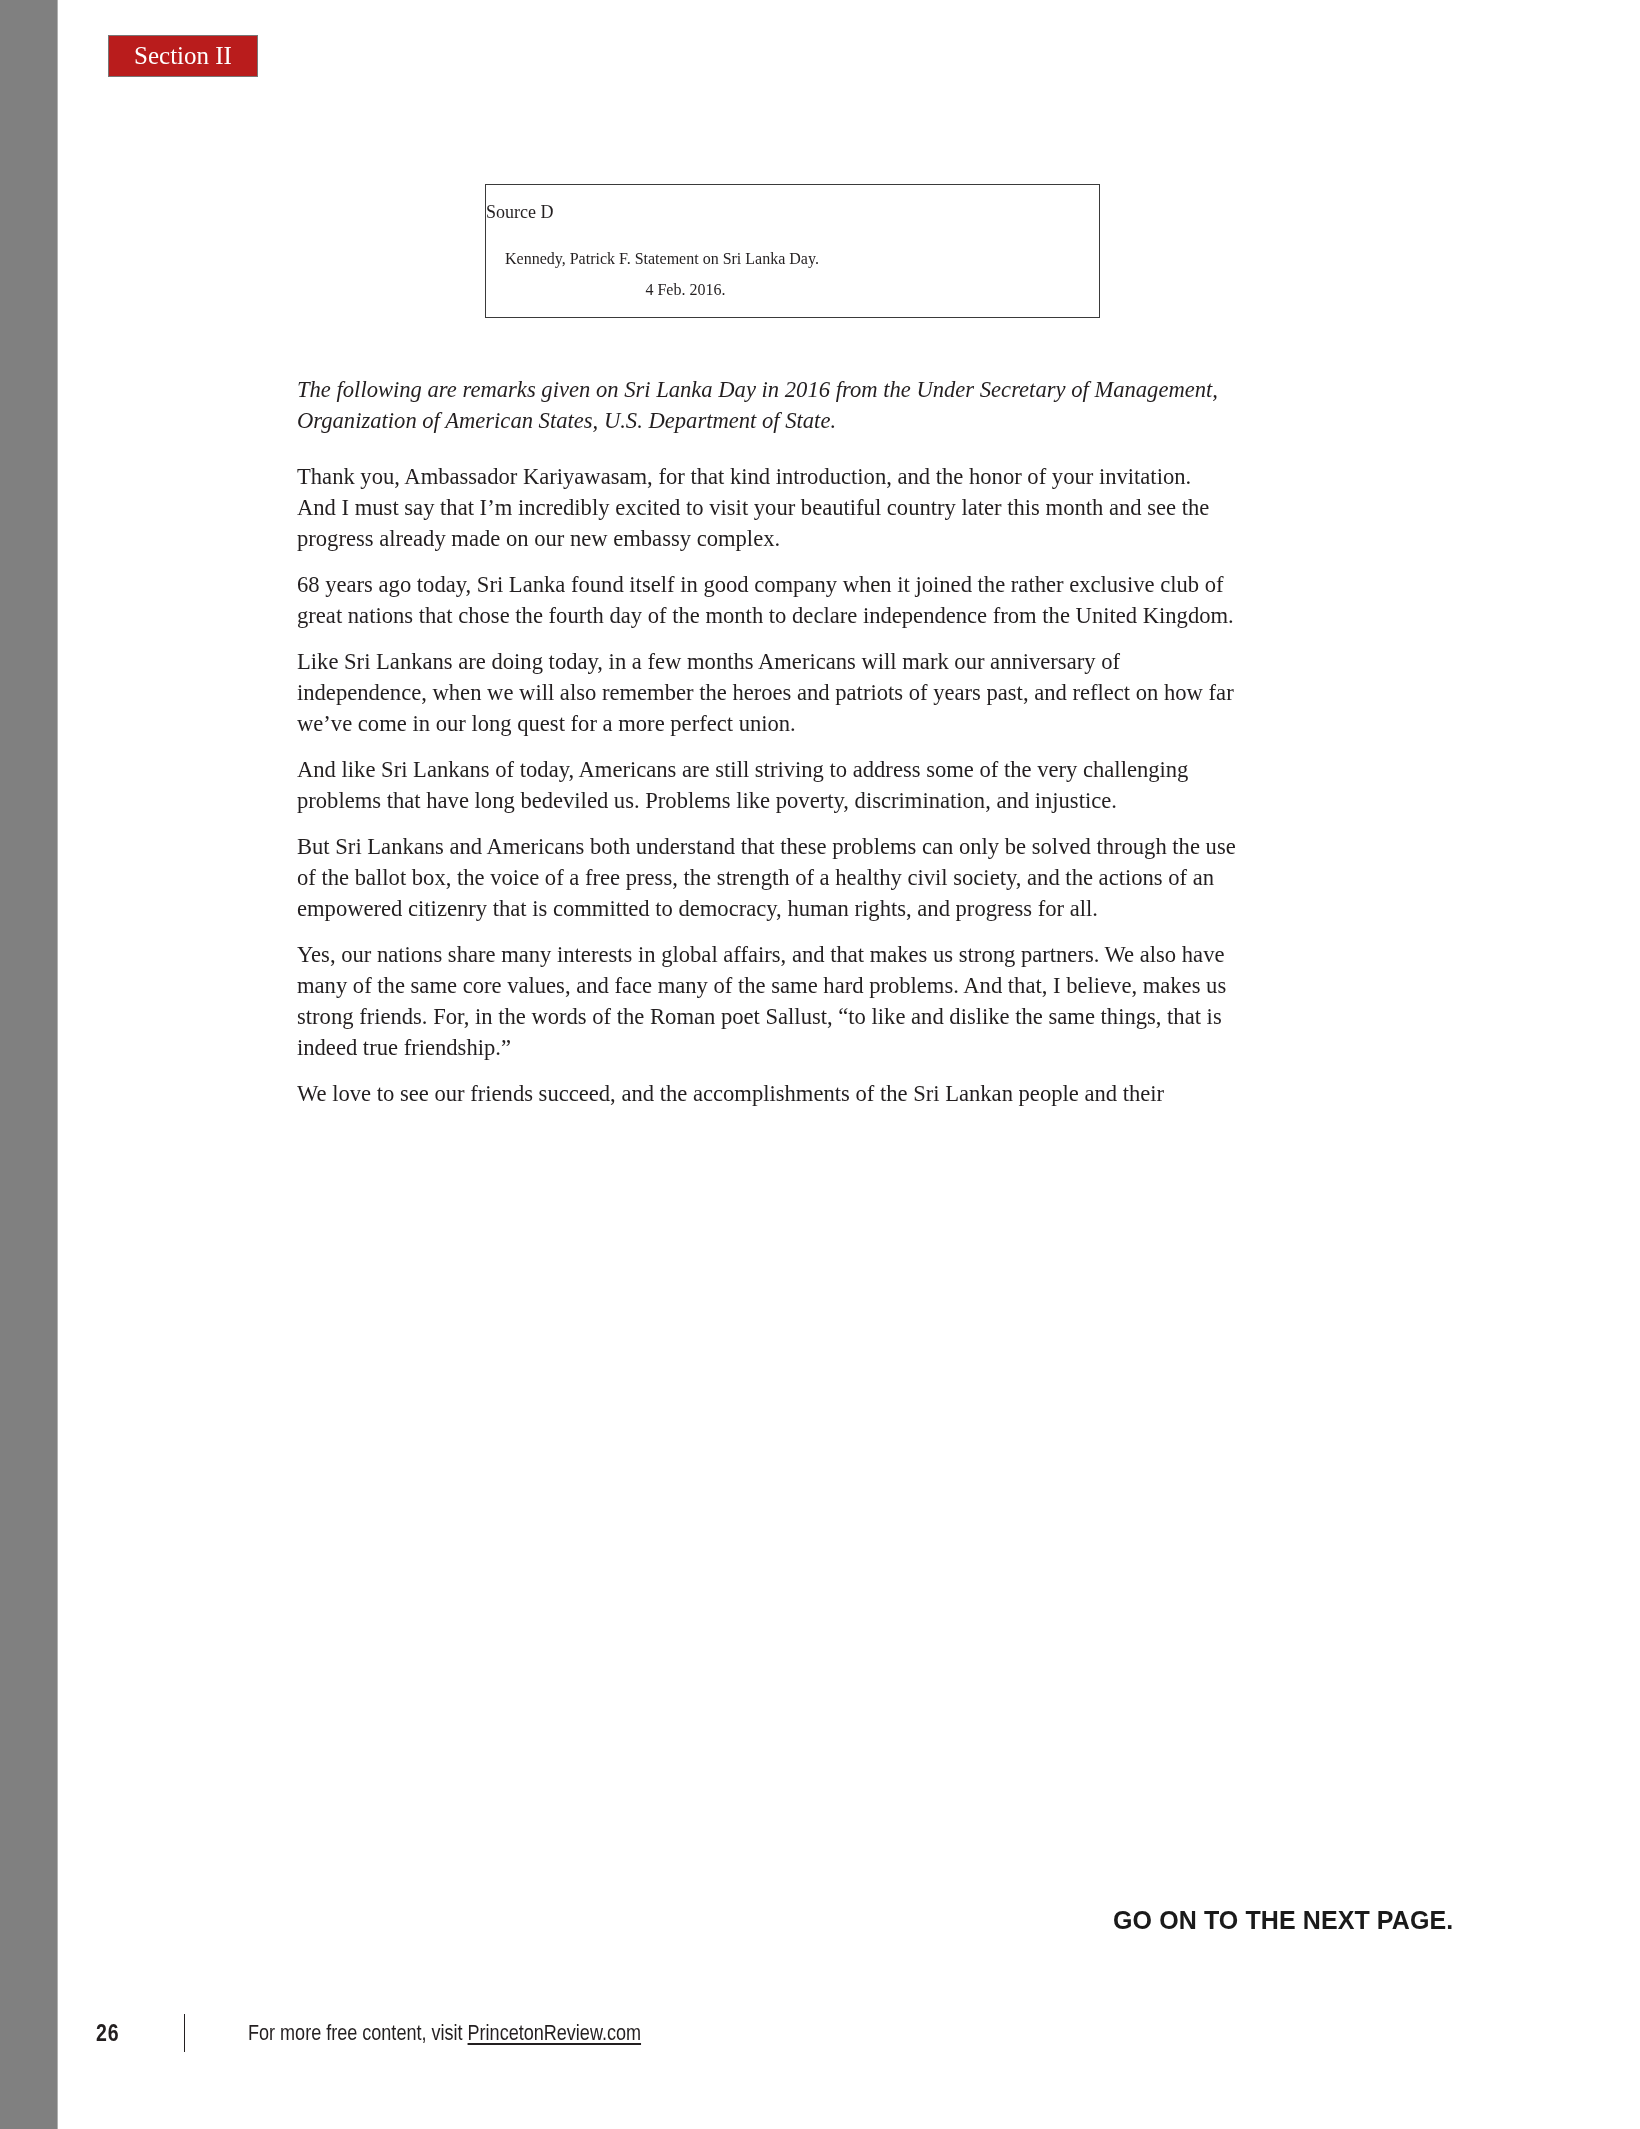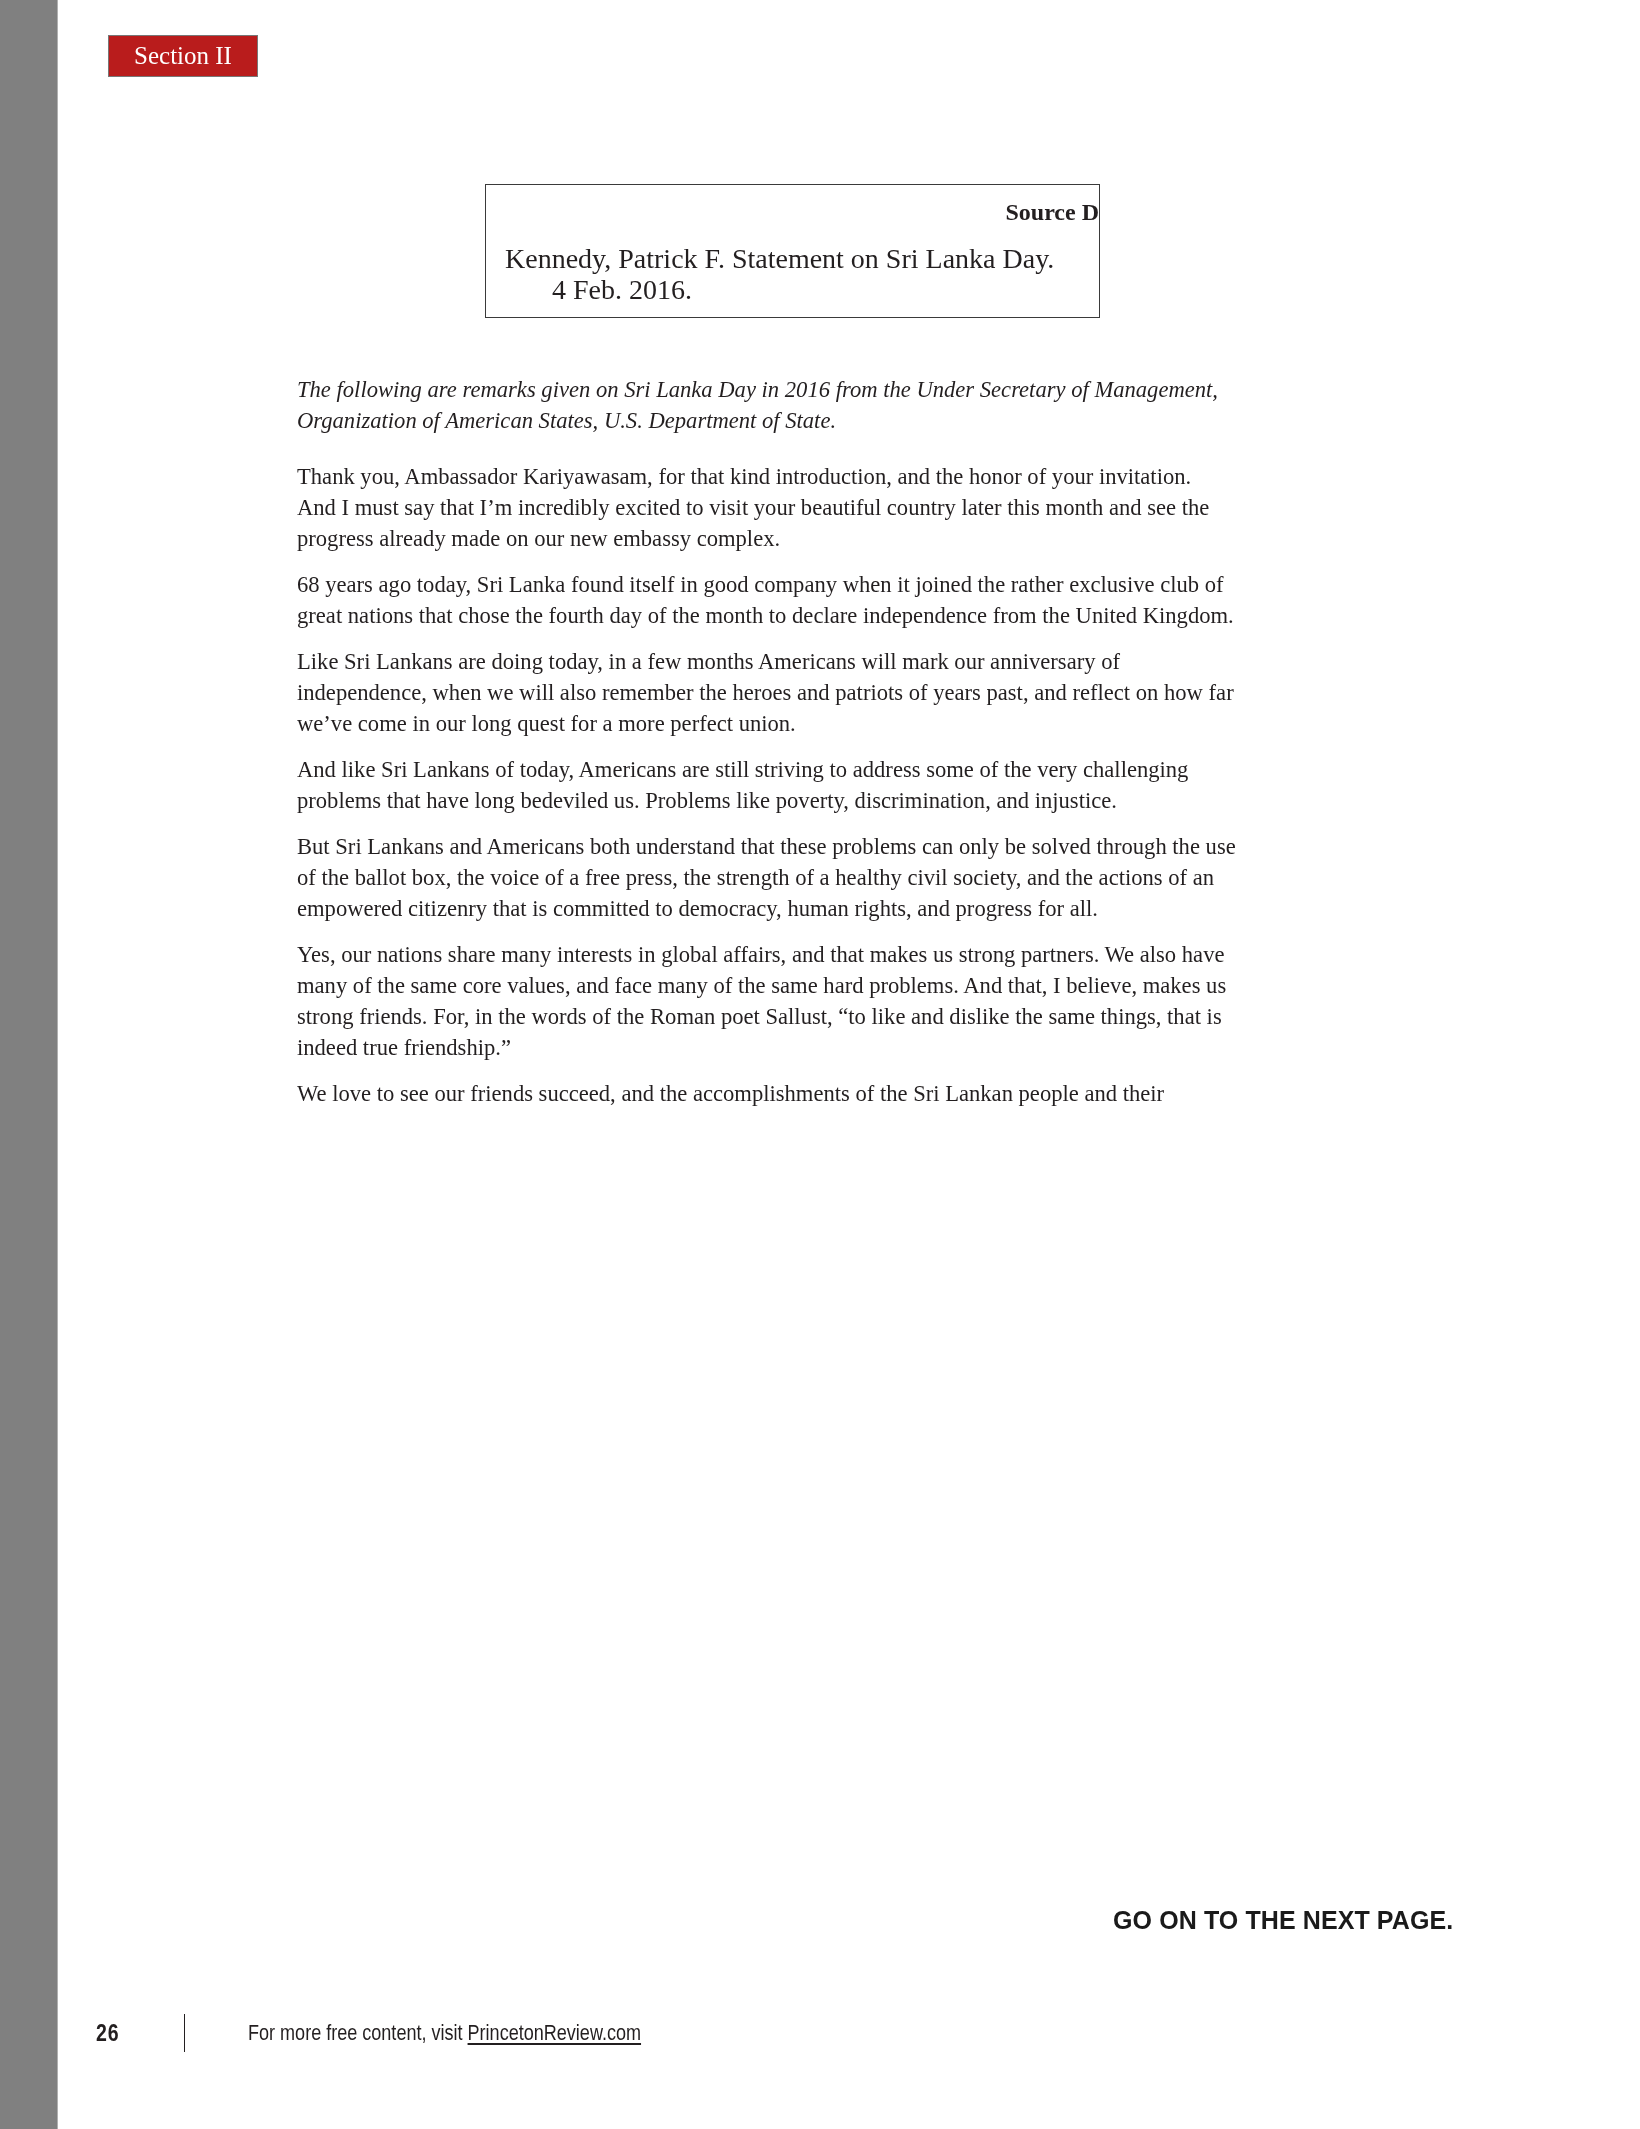--- a/index.html
+++ b/index.html
@@ -17,26 +17,27 @@
     background: #b91c1c; color: #ffffff; border: 1px solid #777;
     box-sizing: border-box;
     display: flex; align-items: center; justify-content: center;
     font-family: "Liberation Serif", serif; font-size: 25px;
   }
   .source-box {
     position: absolute; left: 485px; top: 184px; width: 615px; height: 134px;
     border: 1.5px solid #3a3a3a; box-sizing: border-box;
   }
   .source-title {
-    position: absolute; left: 0; right: 0; top: 12px; text-align: right;
-    font-weight: bold; font-size: 24px; line-height: 30px;
+    position: absolute; left: 0; right: 0; top: 12px; text-align: left;
+    font-weight: normal; font-size: 18px; line-height: 30px;
   }
   .source-cite {
-    position: absolute; left: 19px; top: 58px; font-size: 28px; line-height: 31px;
+    position: absolute; left: 19px; top: 58px; font-size: 16px; line-height: 31px;
     white-space: nowrap;
+    text-align: center;
   }
   .source-cite .indent { display: block; padding-left: 47px; font-family: Liberation Serif, serif; }
   .body-text {
     position: absolute; left: 281px; top: 374px; width: 1080px;
     font-size: 22.6px; line-height: 31px;
   }
   .body-text p { margin: 0 0 15px 16px; }
   .body-text p.intro { font-style: italic; margin-bottom: 25px; }
   .body-text .ln { display: block; white-space: nowrap; }
   .next-page {

